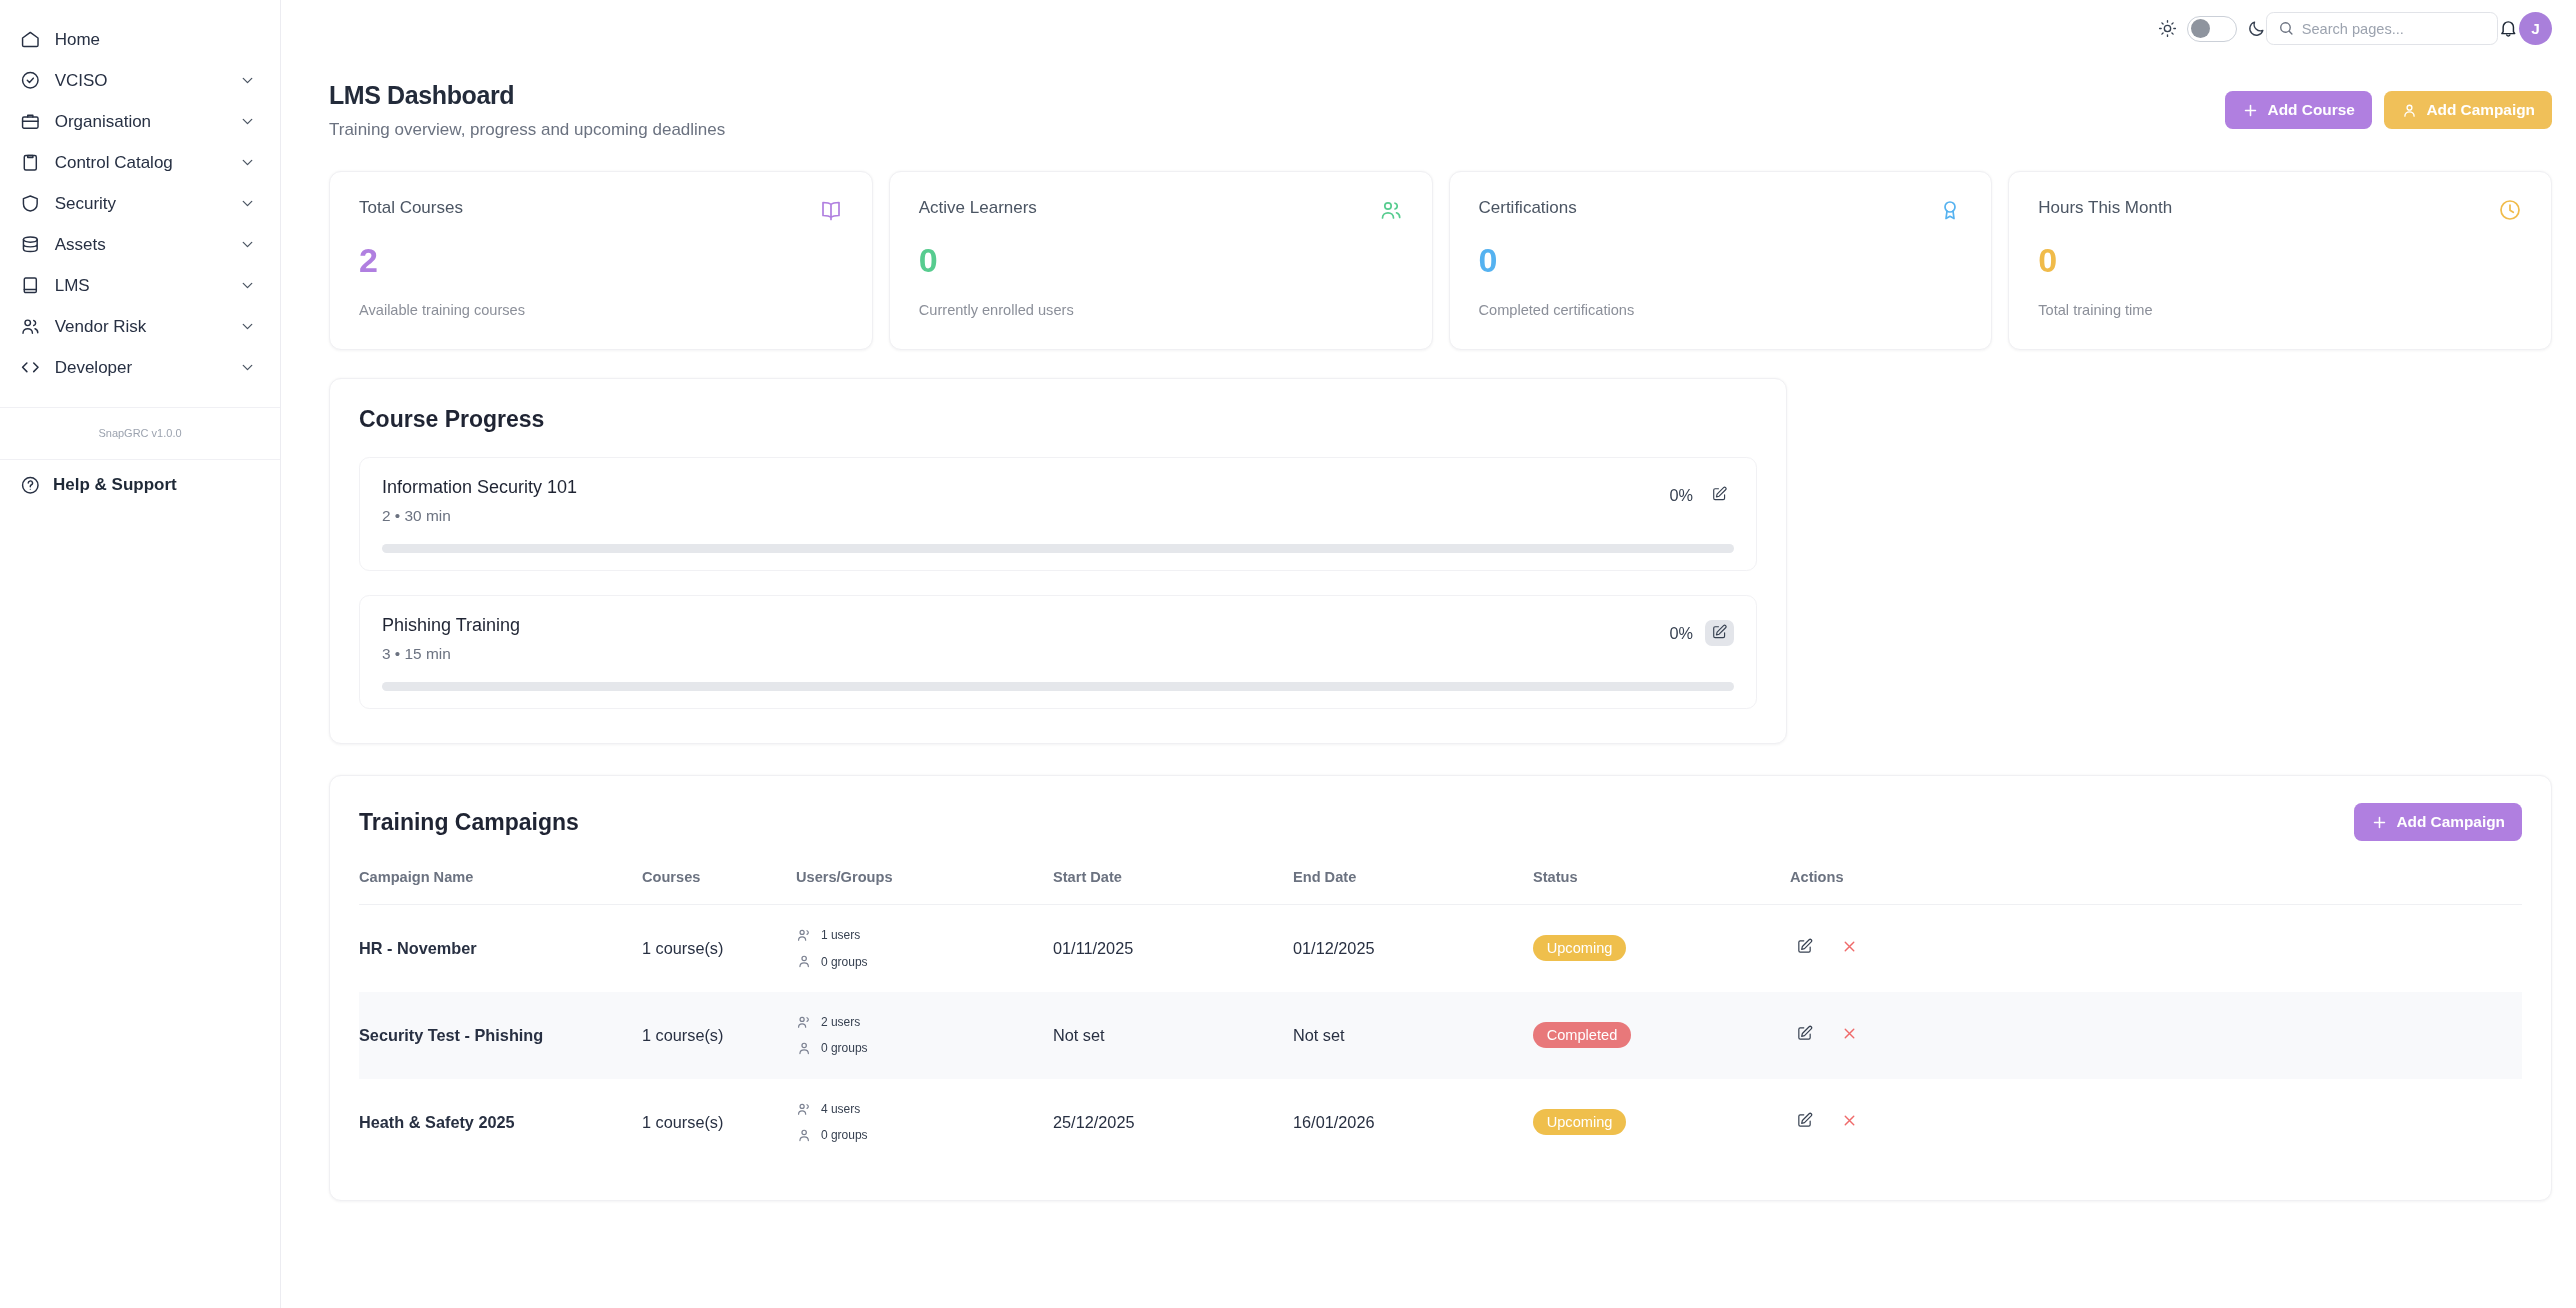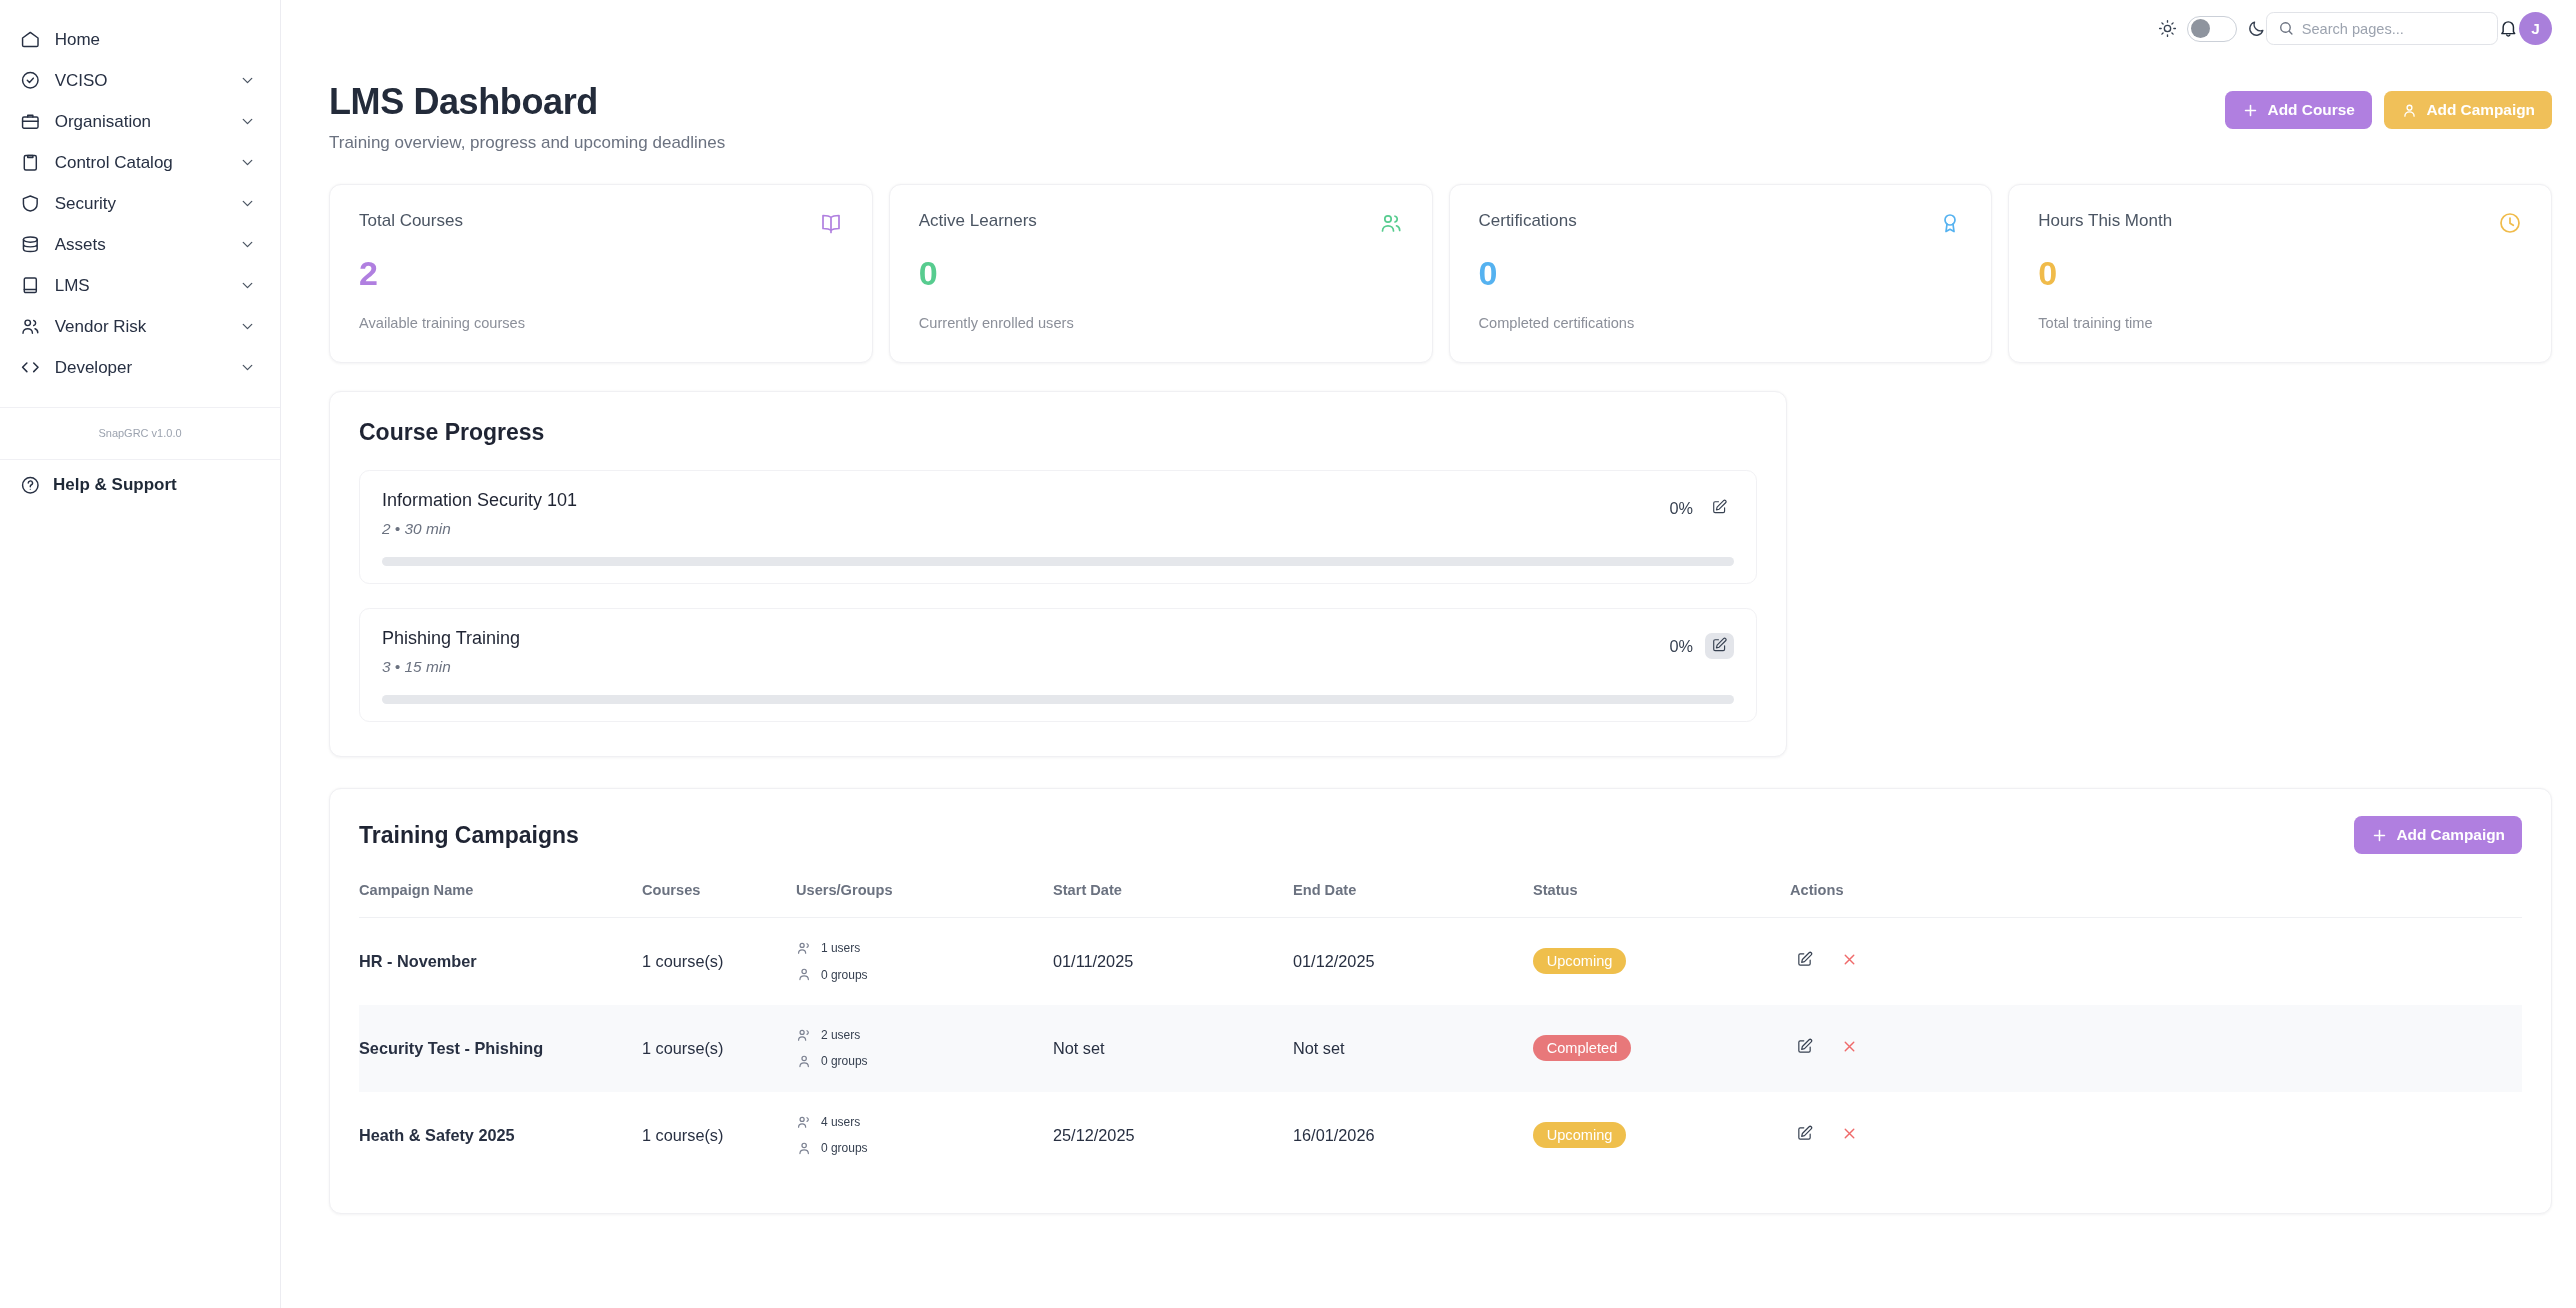--- a/index.html
+++ b/index.html
@@ -81,21 +81,21 @@
   .bell-ico { width: 20.6px; height: 20.6px; color: #1f2937; cursor: pointer; }
   .avatar {
     width: 33px; height: 33px; border-radius: 50%;
     background: #a97fdb; color: #ffffff;
     display: flex; align-items: center; justify-content: center;
     font-size: 15.4px; font-weight: 600; cursor: pointer;
   }
 
   .content { padding: 24px 24px 0 48px; }
   .page-head { display: flex; align-items: flex-start; justify-content: space-between; }
-  .page-title { font-size: 36px; font-weight: 700; color: #232b3a; letter-spacing: -0.4px; }
+  .page-title { font-size: 25px; font-weight: 700; color: #232b3a; letter-spacing: -0.4px; }
   .page-sub { font-size: 17px; color: #6b7280; margin-top: 10.3px; }
   .head-actions { display: flex; gap: 12px; padding-top: 10.3px; }
   .btn {
     height: 38px; border: 0; border-radius: 7.7px; cursor: pointer;
     display: inline-flex; align-items: center; gap: 8.6px;
     padding: 0 17px; color: #ffffff; font-size: 15.4px; font-weight: 600;
     font-family: "Liberation Sans", sans-serif;
   }
   .btn-purple { background: #b07fe0; }
   .btn-amber { background: #f0c059; }
@@ -126,21 +126,21 @@
   .progress-panel { flex: 0 0 1458px; }
   .deadlines-panel { flex: 1; }
   .empty-text { font-size: 16.3px; color: #6b7280; margin-top: 31px; }
 
   .course-row {
     border: 0.9px solid #f1f1f4; border-radius: 10.3px;
     padding: 19px 22px 17px 22px; margin-top: 24px;
   }
   .course-row-top { display: flex; align-items: flex-start; justify-content: space-between; }
   .course-name { font-size: 18px; font-weight: 400; color: #1f2433; }
-  .course-meta { font-size: 15.4px; color: #6b7280; margin-top: 8.6px; font-style: italic; }
+  .course-meta { font-size: 15.4px; color: #6b7280; margin-top: 8.6px; }
   .course-right { display: flex; align-items: center; gap: 12px; padding-top: 5.1px; }
   .course-pct { font-size: 16.3px; color: #374151; }
   .icon-btn {
     width: 29px; height: 26px; border-radius: 6.9px; border: 0; background: transparent;
     display: flex; align-items: center; justify-content: center; cursor: pointer; color: #374151;
   }
   .icon-btn.active { background: #e3e5ea; }
   .progress-track {
     height: 9.4px; border-radius: 857px; background: #e5e7eb; margin-top: 19px; width: 100%;
   }

